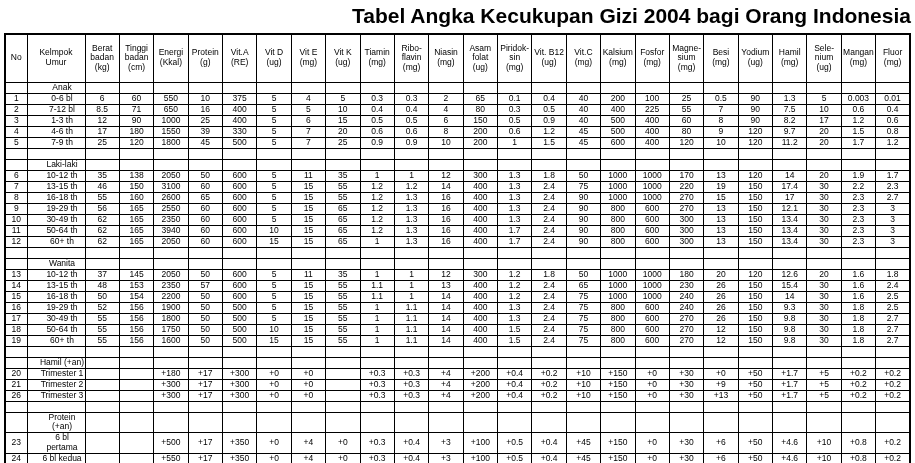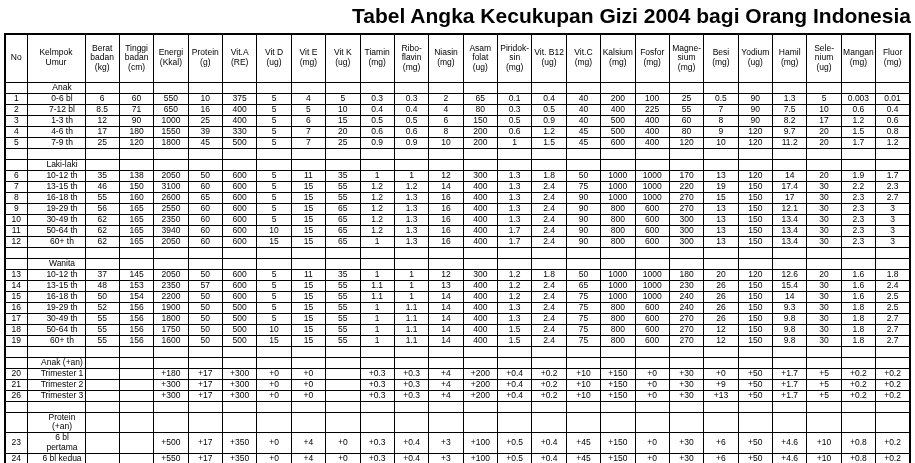--- a/index.html
+++ b/index.html
@@ -797,21 +797,21 @@
           <td></td>
           <td></td>
           <td></td>
           <td></td>
           <td></td>
           <td></td>
           <td></td>
         </tr>
         <tr class="section">
           <td></td>
-          <td class="left">Anak (+an)</td>
+          <td class="left">Hamil (+an)</td>
           <td></td>
           <td></td>
           <td></td>
           <td></td>
           <td></td>
           <td></td>
           <td></td>
           <td></td>
           <td></td>
           <td></td>

